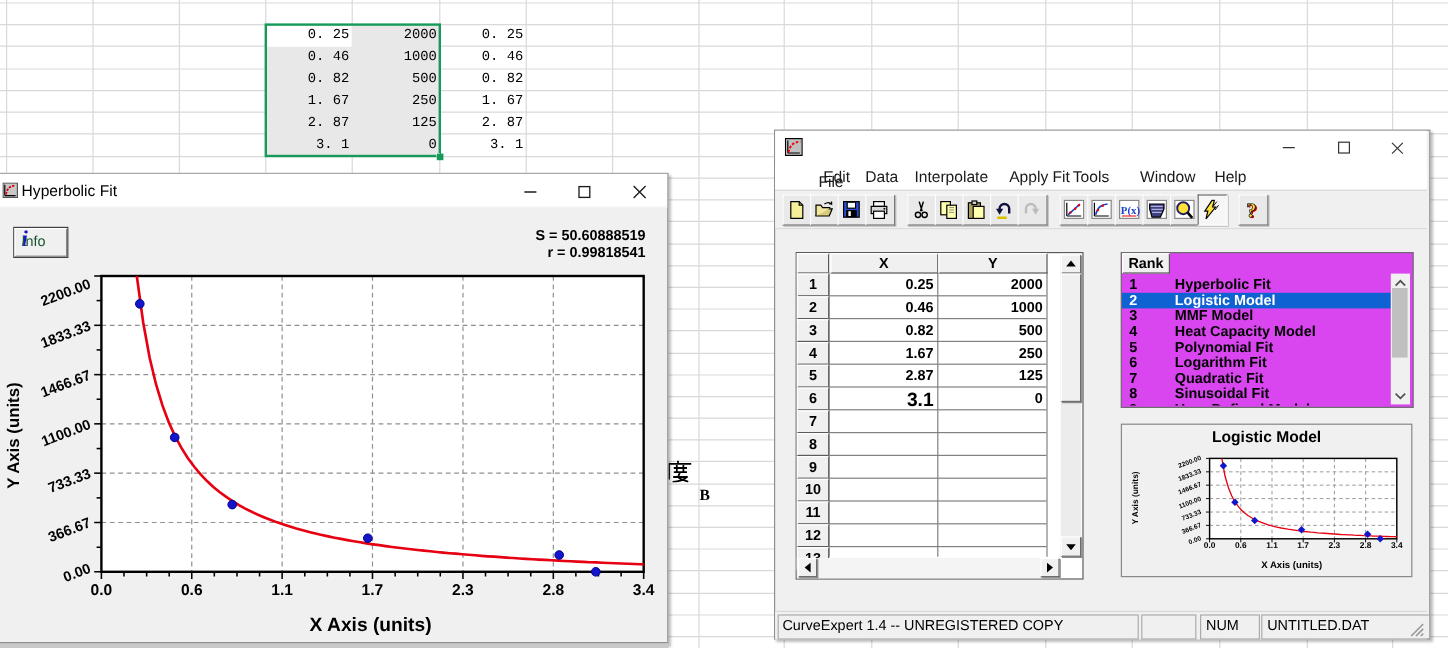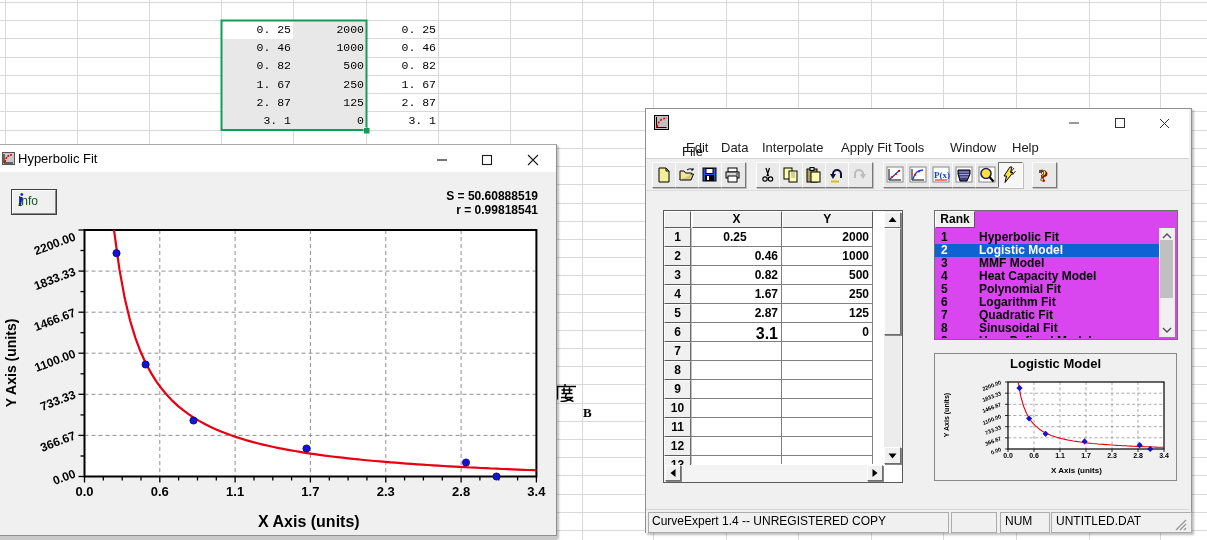--- a/index.html
+++ b/index.html
@@ -382,21 +382,21 @@
       </svg>
     </div>
 
   <div class="abs" style="left:17px;top:101px;width:238px;height:271px;background:#fff;border:1px solid #5a5a5a;">
 
     <div class="hdrcell" style="left:0;top:0;width:25px;height:14.5px;line-height:15px;"></div>
     <div class="hdrcell" style="left:27.5px;top:0;width:88px;height:14.5px;line-height:15px;">X</div>
     <div class="hdrcell" style="left:118px;top:0;width:88.5px;height:14.5px;line-height:15px;">Y</div>
     <div class="hdrcell" style="left:0;top:17.0px;width:25px;height:17px;line-height:17px;">1</div>
     <div class="abs" style="left:27px;top:35.0px;width:181px;height:1px;background:#808080;"></div>
-    <div class="abs b" style="left:28px;top:19.0px;width:86px;font-size:12px;text-align:center;">0.25</div>
+    <div class="abs b" style="left:28px;top:19.0px;width:86px;font-size:12px;text-align:right;">0.25</div>
     <div class="abs b" style="left:119px;top:19.0px;width:86px;font-size:12px;text-align:right;">2000</div>
     <div class="hdrcell" style="left:0;top:36.0px;width:25px;height:17px;line-height:17px;">2</div>
     <div class="abs" style="left:27px;top:54.0px;width:181px;height:1px;background:#808080;"></div>
     <div class="abs b" style="left:28px;top:38.0px;width:86px;font-size:12px;text-align:right;">0.46</div>
     <div class="abs b" style="left:119px;top:38.0px;width:86px;font-size:12px;text-align:right;">1000</div>
     <div class="hdrcell" style="left:0;top:55.0px;width:25px;height:17px;line-height:17px;">3</div>
     <div class="abs" style="left:27px;top:73.0px;width:181px;height:1px;background:#808080;"></div>
     <div class="abs b" style="left:28px;top:57.0px;width:86px;font-size:12px;text-align:right;">0.82</div>
     <div class="abs b" style="left:119px;top:57.0px;width:86px;font-size:12px;text-align:right;">500</div>
     <div class="hdrcell" style="left:0;top:74.0px;width:25px;height:17px;line-height:17px;">4</div>

